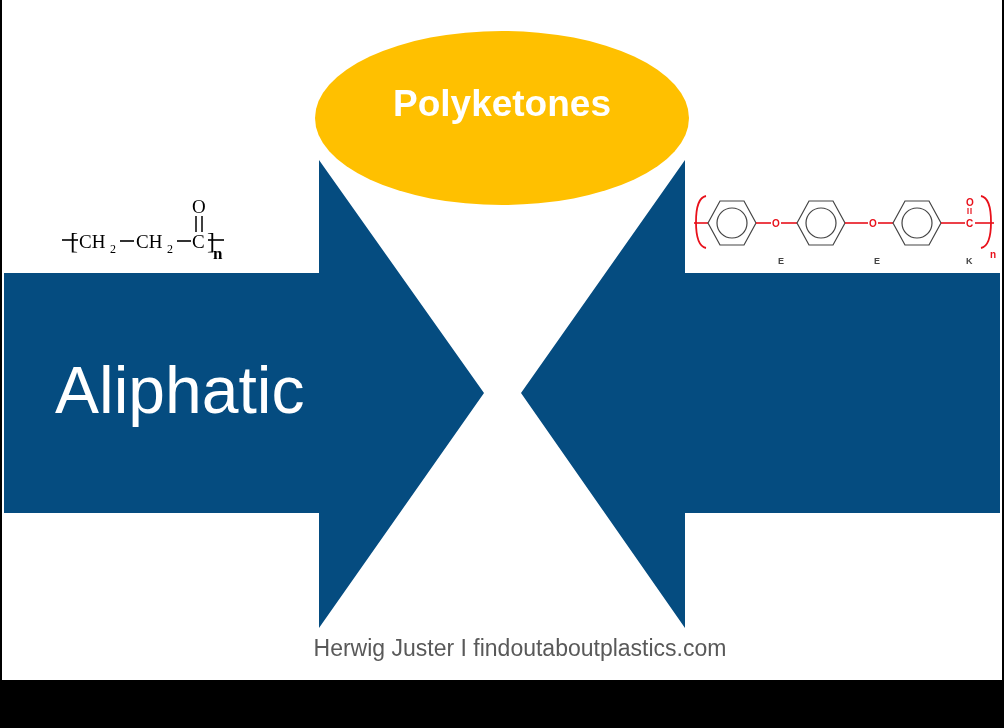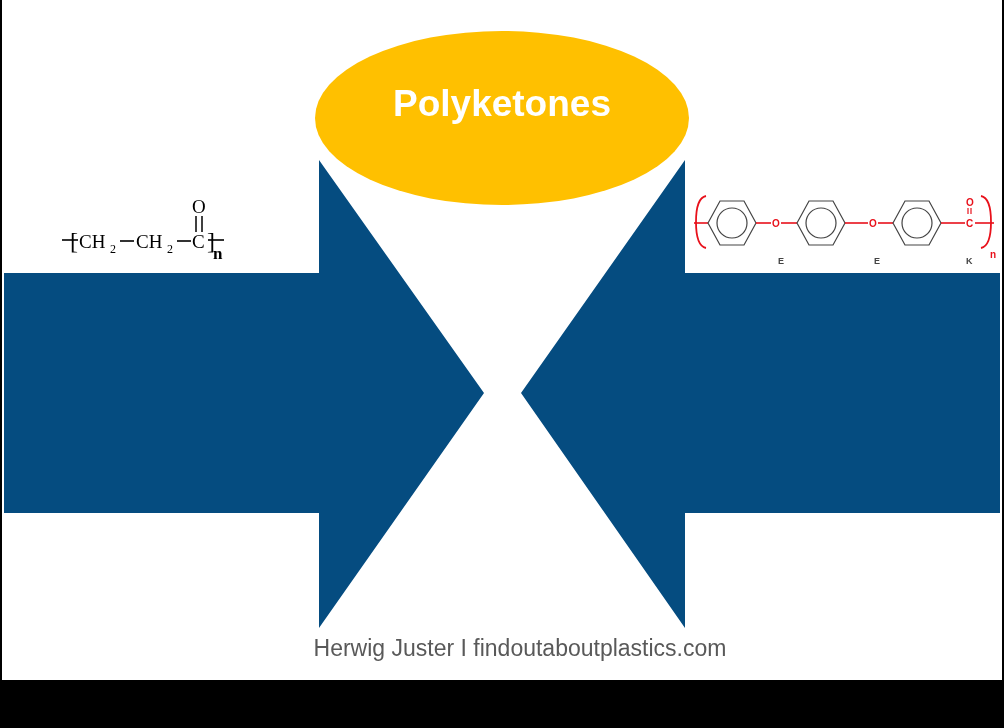--- a/index.html
+++ b/index.html
@@ -91,15 +91,16 @@
       <line x1="973" y1="223" x2="992" y2="223" stroke="#E8111B" stroke-width="1.6"></line>
       <text class="peek-text" x="988" y="258" font-size="10" font-weight="bold" fill="#E8111B">n</text>
 
       <text class="peek-text" x="776" y="264" font-size="9" font-weight="bold" fill="#444">E</text>
       <text class="peek-text" x="872" y="264" font-size="9" font-weight="bold" fill="#444">E</text>
       <text class="peek-text" x="964" y="264" font-size="9" font-weight="bold" fill="#444">K</text>
     </g>
   </svg>
 
   <div id="label-polyketones" class="label">Polyketones</div>
+  <div id="label-aliphatic" class="label">Aliphatic</div>
 </div>
 
 <div id="credit">Herwig Juster I findoutaboutplastics.com</div>
 
 </body></html>

